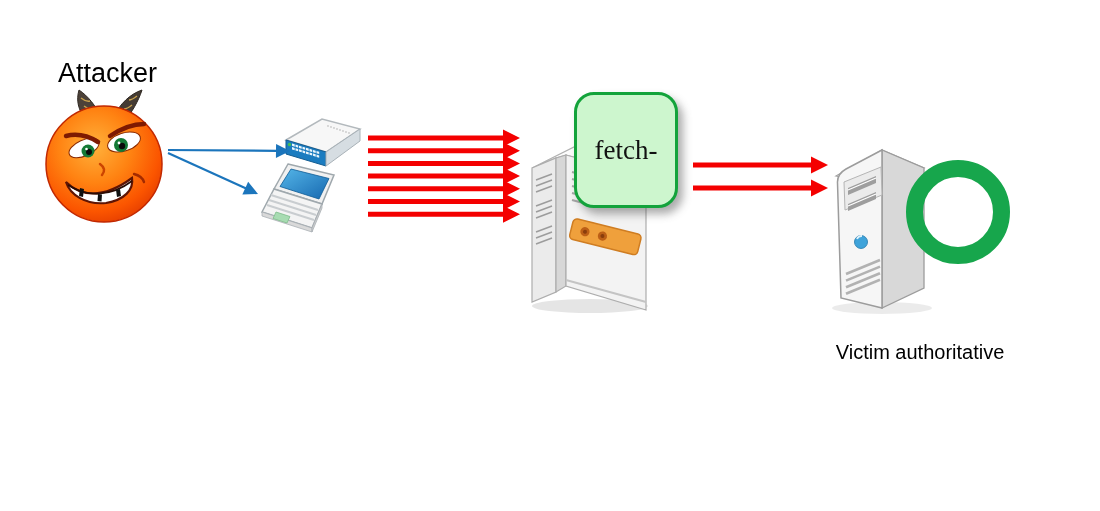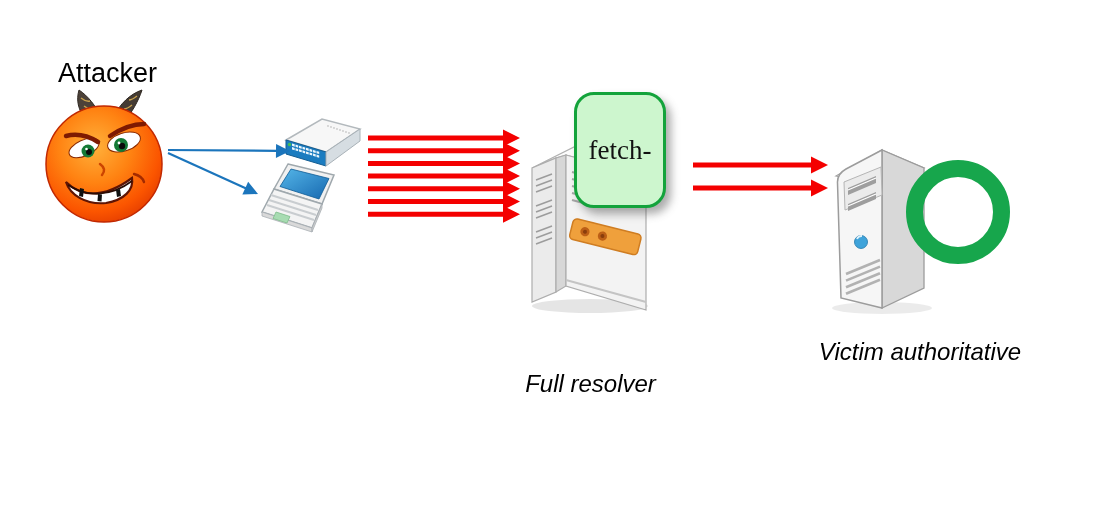--- a/index.html
+++ b/index.html
@@ -3,25 +3,25 @@
 <meta charset="utf-8">
 <style>
   html,body{margin:0;padding:0;background:#fff;}
   .canvas{
     position:relative; width:1100px; height:511px; background:var(--background,#fff);
     font-family:"Liberation Sans", sans-serif; color:var(--text,#000); overflow:hidden;
   }
   .abs{position:absolute;}
   .label{ text-align:center; color:var(--text,#000); }
   .attacker-label{ left:30px; top:58px; width:155px; font-size:27px; }
-  .caption{ font-size:24px; line-height:44px;font-style:italic; }
+  .caption{ font-size:20px; line-height:44px; }
   .caption-resolver{ left:468px; top:362px; width:245px; }
   .caption-victim{ left:770px; top:330px; width:300px; }
   .fetch-box{
-    left:574px; top:92px; width:92px; height:116px; box-sizing:border-box;
+    left:574px; top:92px; width:104px; height:116px; box-sizing:border-box;
     background:var(--fetch-box-fill,#cdf6ce);
     border:3px solid var(--fetch-box-border,#13a33b);
     border-radius:20px;
     box-shadow:5px 6px 8px rgba(70,70,70,.45);
     display:flex; flex-direction:column; justify-content:center; align-items:center;
     font-family:"Liberation Serif", serif; font-size:27px; line-height:48px; color:#111;
   }
   .arrows{ left:0; top:0; pointer-events:none; }
   .blue-arrows line{ stroke:var(--arrow-blue,#1b75bc); stroke-width:2.2; }
   .blue-arrows polygon{ fill:var(--arrow-blue,#1b75bc); }
@@ -221,19 +221,18 @@
         <line x1="693" y1="188" x2="812" y2="188"></line>
         <polygon points="828,188 811,196.5 811,179.5"></polygon>
       </g>
   </svg>
 
   <div class="abs fetch-box">
     <span>fetch-</span>
   </div>
 
   <div class="abs label caption caption-resolver">
-    <div>Full resolver</div>
   </div>
   <div class="abs label caption caption-victim">
     <div>Victim authoritative</div>
   </div>
 
 </div>
 
 </body></html>

